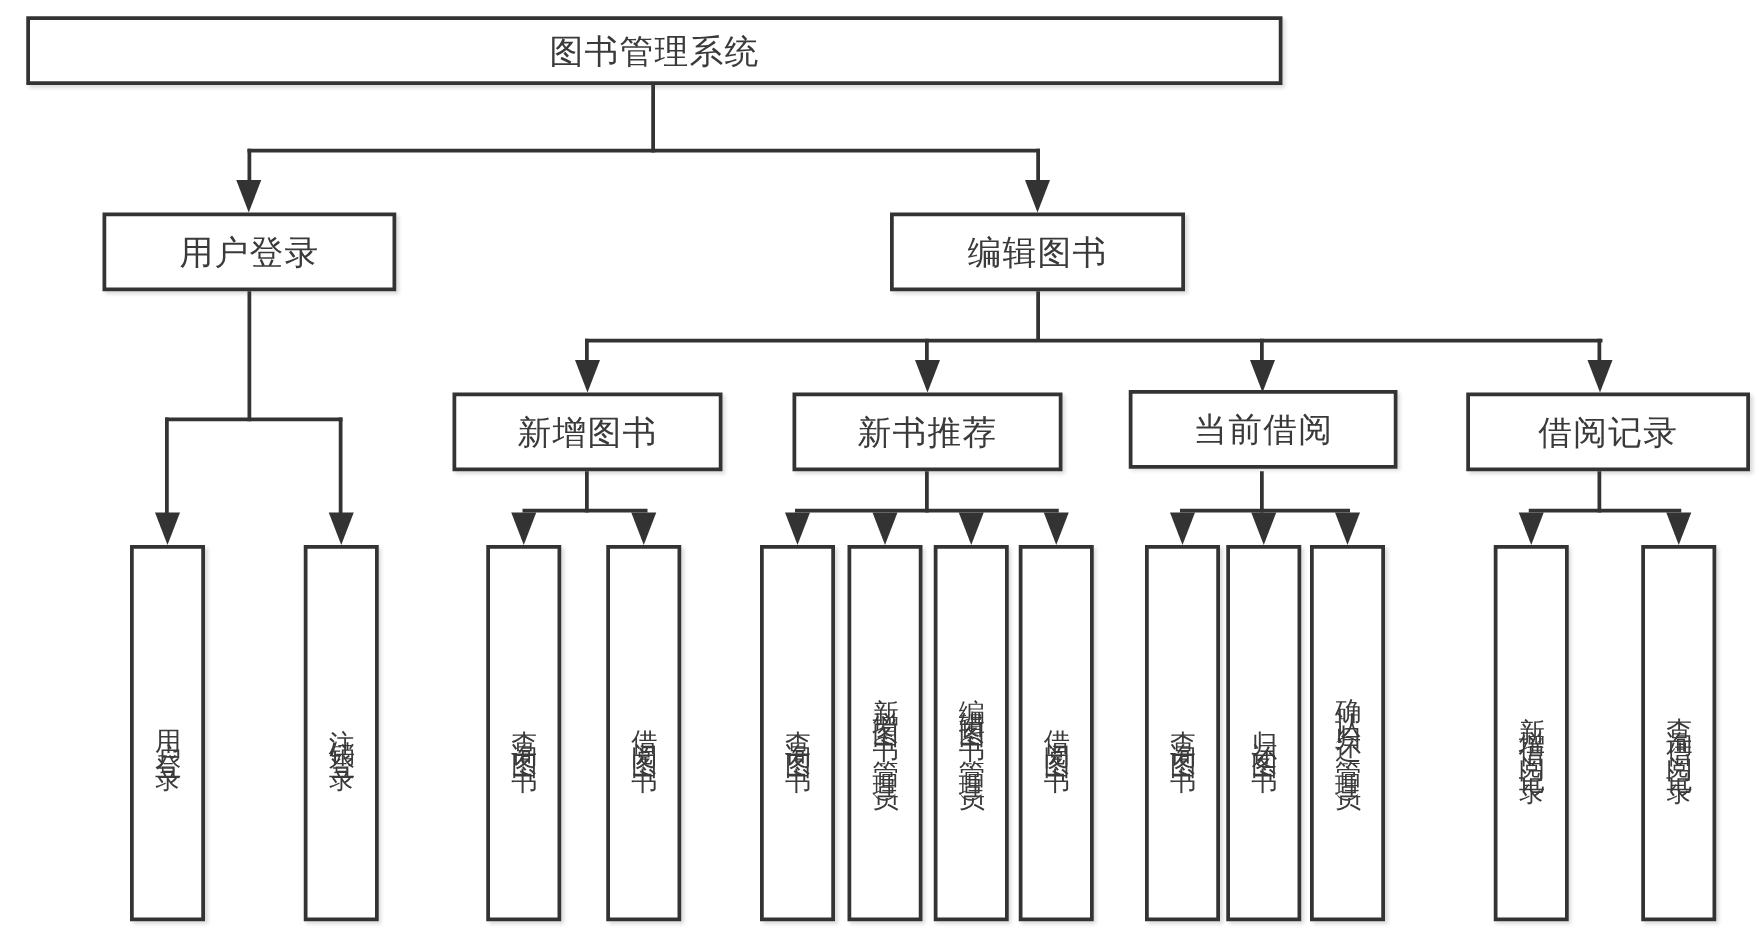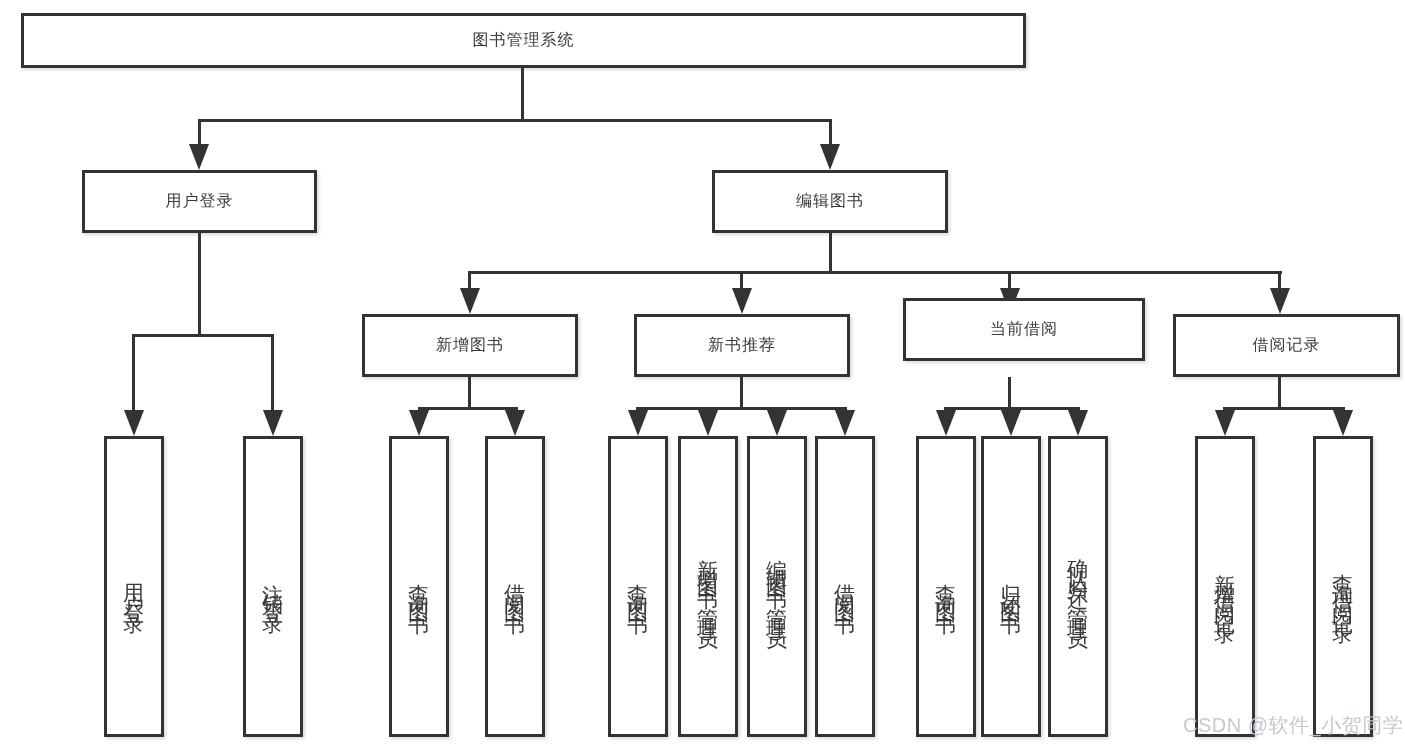--- a/index.html
+++ b/index.html
@@ -15,21 +15,21 @@
   .hbox {
     position: absolute;
     border: 3px solid var(--line, #2f2f2f);
     background: #fff;
     display: flex;
     align-items: center;
     justify-content: center;
     box-shadow: 2px 2px 3px rgba(0,0,0,.14);
   }
   .hbox span {
-    font-size: 16px;
+    font-size: 27px;
     color: var(--text, #3a3a3a);
     letter-spacing: 1px;
     white-space: nowrap;
   }
   .vbox {
     position: absolute;
     top: 436px;
     width: 60px;
     height: 301px;
     border: 3px solid var(--line, #2f2f2f);
@@ -105,21 +105,21 @@
   <div class="arrow" style="left:1000px;top:288px"></div>
   <div class="line" style="left:1278px;top:271px;width:3px;height:22px"></div>
   <div class="arrow" style="left:1270px;top:288px"></div>
 
   <div class="hbox" style="left:362px;top:314px;width:216px;height:63px">
     <span>新增图书</span>
   </div>
   <div class="hbox" style="left:634px;top:314px;width:216px;height:63px">
     <span>新书推荐</span>
   </div>
-  <div class="hbox" style="left:903px;top:298px;width:242px;height:63px">
+  <div class="hbox" style="left:903px;top:312px;width:215px;height:63px">
     <span>当前借阅</span>
   </div>
   <div class="hbox" style="left:1173px;top:314px;width:227px;height:63px">
     <span>借阅记录</span>
   </div>
 
   <div class="line" style="left:468px;top:377px;width:3px;height:33px"></div>
   <div class="line" style="left:418px;top:407px;width:100px;height:3px"></div>
   <div class="arrow" style="left:409px;top:410px"></div>
   <div class="arrow" style="left:505px;top:410px"></div>
@@ -179,15 +179,14 @@
     <span>确认归还（管理员）</span>
   </div>
 
   <div class="vbox" style="left:1195px">
     <span>新增借阅记录</span>
   </div>
   <div class="vbox" style="left:1313px">
     <span>查询借阅记录</span>
   </div>
 
-  <div class="watermark">CSDN @软件_小贺同学</div>
 
 </div>
 
 </body></html>

